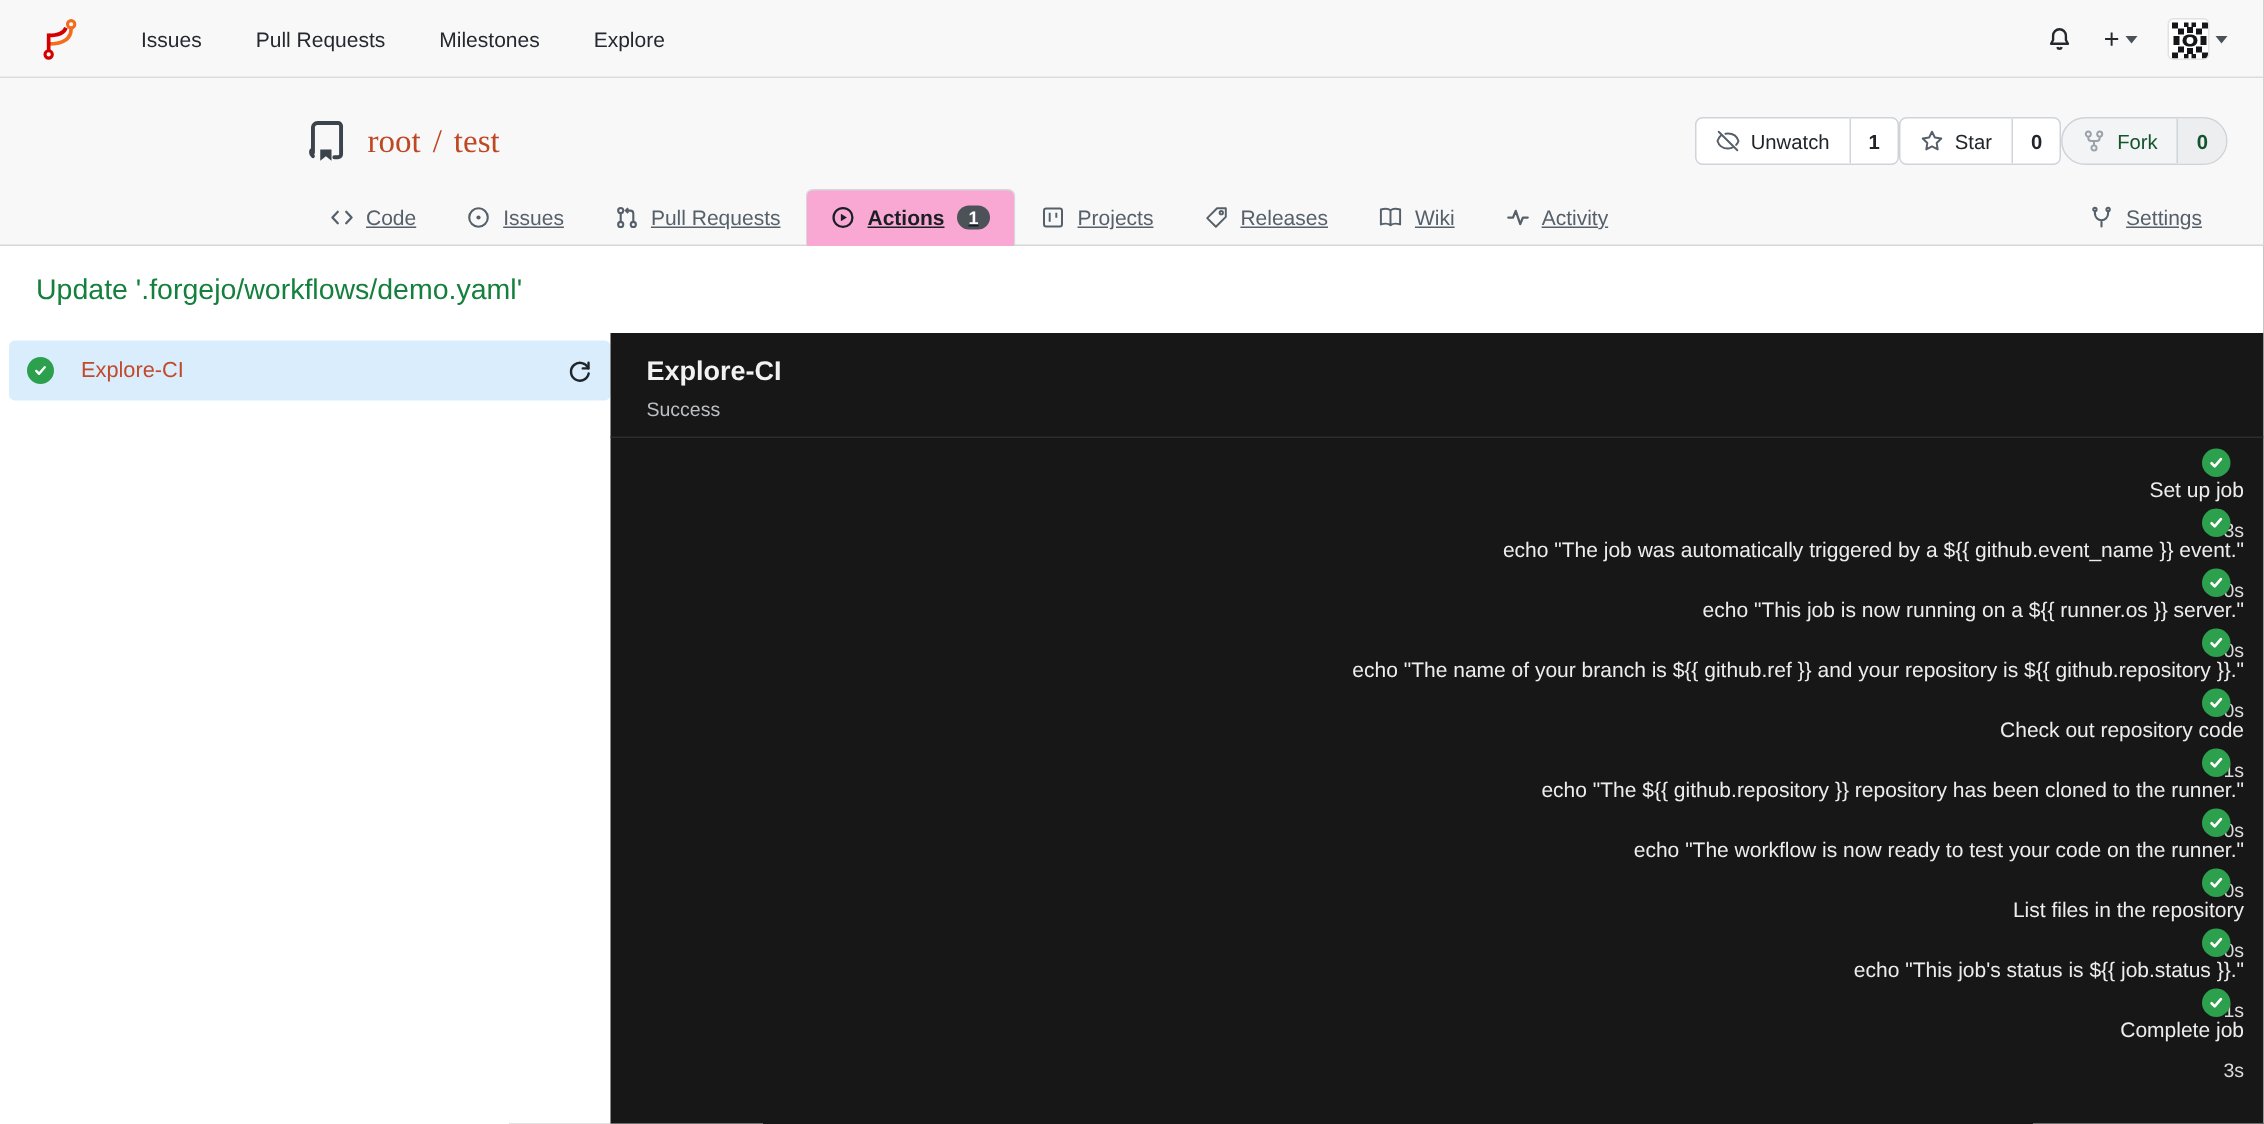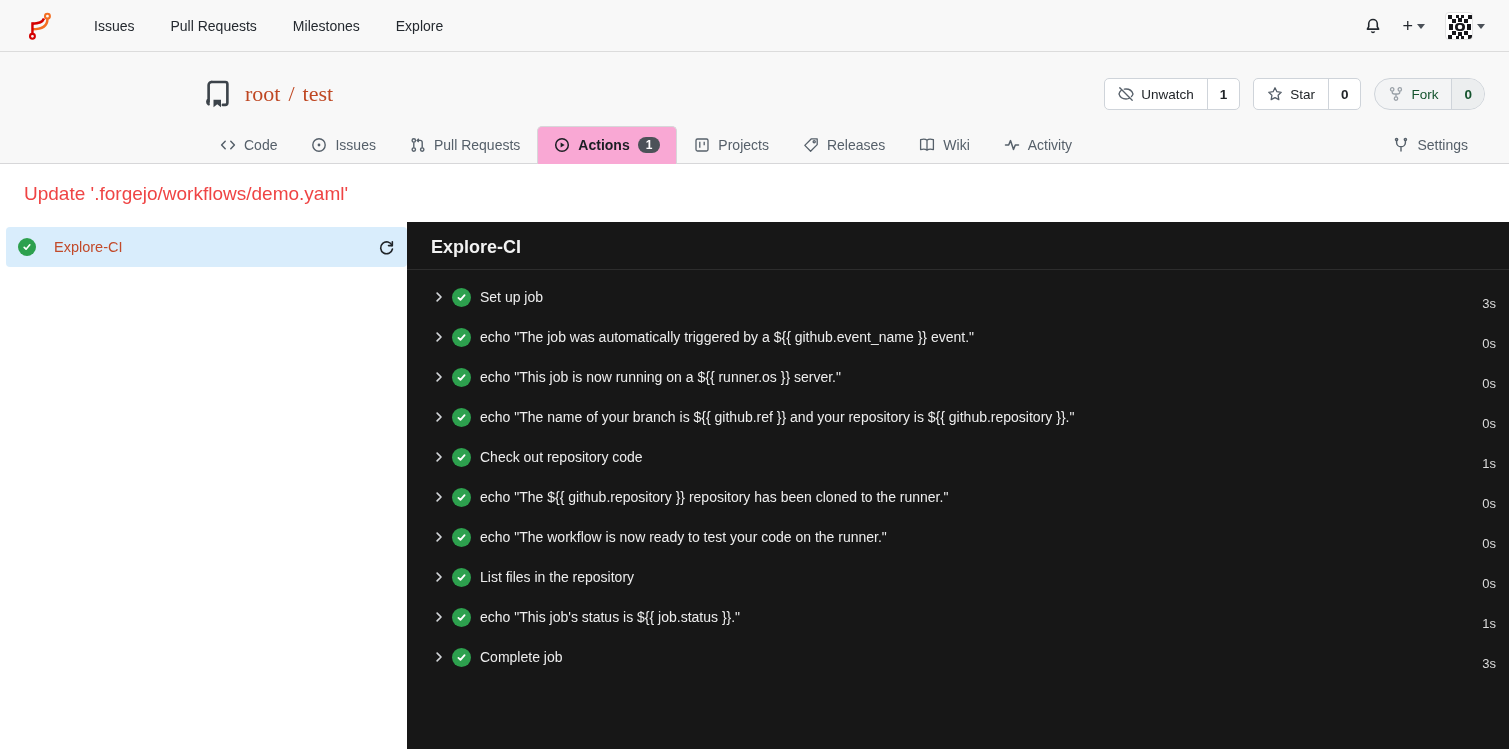--- a/index.html
+++ b/index.html
@@ -21,58 +21,58 @@
     border-top:5px solid #4b5158; margin-top:2px; }
   .avatar { width:28px; height:28px; border-radius:4px; background:#fff; border:1px solid #e2e2e2; overflow:hidden; }
 
   
   .repo-header { background:#f8f8f8; padding-top:16px; }
   .repo-title-row { display:flex; align-items:center; padding:4px 24px 0 203px; height:48px; }
   .repo-icon { color:#3c434a; margin-right:12px; }
   .repo-name { font-size:22px; display:flex; gap:8px; align-items:baseline;font-family:Liberation Serif, serif; }
   .repo-link { color:#bf4722; cursor:pointer; text-decoration:none; }
   .repo-sep { color:#bf4722; }
-  .repo-buttons { margin-left:auto; display:flex; gap:13px; }
+  .repo-buttons { margin-left:auto; display:flex; gap:0; }
   .seg-btn { display:flex; align-items:stretch; background:#fff; border:1px solid #cfd4da;
     border-radius:5px; overflow:hidden; font-size:13.5px; color:#212529; cursor:pointer; }
   .seg-label { display:flex; align-items:center; gap:7px; padding:7px 13px; }
   .seg-count { display:flex; align-items:center; padding:7px 12px; border-left:1px solid #cfd4da; font-weight:600; }
   .seg-btn.disabled { color:#14532d; background:#f3f4f5; cursor:default;border-radius:16px; }
   .seg-btn.disabled .seg-count { background:#eceeef; }
   .seg-btn svg { color:#57606a; }
   .seg-btn.disabled svg { color:#9aa1a8; }
 
   
   .tab-bar { display:flex; align-items:flex-end; margin-top:10px; padding:0 24px 0 203px;
     border-bottom:1px solid #d7d7d9; }
   .tab { display:flex; align-items:center; gap:8px; padding:10px 16px 11px; font-size:14px;
     color:#56606a; cursor:pointer; border:1px solid transparent; border-bottom:none;
-    border-radius:5px 5px 0 0; margin-bottom:-1px; }
+    border-radius:5px 5px 0 0; margin-bottom:-1px;text-decoration:underline; }
   .tab svg { color:#56606a; }
   .tab.active { background:#f9a8d4; border-color:#d7d7d9; color:#1b1f24; font-weight:700; }
   .tab.active svg { color:#1b1f24; }
   .tab-badge { background:#4c5258; color:#fff; font-size:12px; font-weight:600;
     border-radius:10px; padding:1px 8px; }
   .tab-spacer { flex:1; }
 
   
-  .page-title { font-size:19px; color:#ef4444; padding:19px 24px 17px; }
+  .page-title { font-size:19px; color:#15803d; padding:19px 24px 17px; }
   .run-view { display:flex; height:600px; }
   .job-list { width:407px; background:#fff; padding:5px 0 0 6px; }
   .job-item { height:40px; display:flex; align-items:center; gap:9px; background:#d9edfc;
     border-radius:4px; padding:0 12px; cursor:pointer; }
   .job-item .job-name { color:#c24a2a; font-size:14.5px; }
   .job-refresh { margin-left:auto; color:#212529; cursor:pointer; display:flex; }
 
   .run-panel { flex:1; background:#171717; color:#ececec; display:flex; flex-direction:column; }
   .panel-header { padding:15px 24px 11px; border-bottom:1px solid #2d2d2d; }
   .panel-title { font-size:18px; font-weight:700; color:#f2f2f2; }
   .panel-status { font-size:13px; color:#bcc0c4; margin-top:7px; }
   .steps { padding-top:7px; }
-  .step { height:40px; display:flex; align-items:center; padding:0 13px 0 26px; cursor:pointer; }
+  .step { height:40px; display:flex; align-items:flex-end; padding:0 13px 0 26px; cursor:pointer;flex-direction:column; }
   .step-chevron { color:#d2d5d8; margin-right:7px; }
   .check-circle { width:19px; height:19px; border-radius:50%; background:#2da04e;
     display:flex; align-items:center; justify-content:center; margin-right:9px; flex:none; }
   .step-label { font-size:14px; color:#ededed; }
   .step-duration { margin-left:auto; font-size:13px; color:#dcdcdc;margin-top:12px; }
 </style>
 </head>
 <body>
 
 <div class="navbar">
@@ -262,20 +262,21 @@
           <path d="M13.3 6.2 A5.6 5.6 0 1 0 13.6 9.4"></path>
           <path d="M13.5 2.6 v3.6 h-3.6" stroke-linejoin="round"></path>
         </svg>
       </span>
     </div>
   </div>
 
   <div class="run-panel">
     <div class="panel-header">
       <div class="panel-title">Explore-CI</div>
+      <div class="panel-status">Success</div>
     </div>
     <div class="steps">
 
       <div class="step">
         <svg class="step-chevron" width="12" height="12" viewBox="0 0 16 16" fill="none" stroke="currentColor" stroke-width="2.2" stroke-linecap="round" stroke-linejoin="round">
             <path d="M5.5 2.8 10.7 8 5.5 13.2"></path>
           </svg>
         <span class="check-circle">
             <svg width="11" height="11" viewBox="0 0 16 16" fill="none" stroke="#fff" stroke-width="2.6" stroke-linecap="round" stroke-linejoin="round">
               <path d="M3.5 8.5 6.5 11.5 12.5 4.5"></path>

